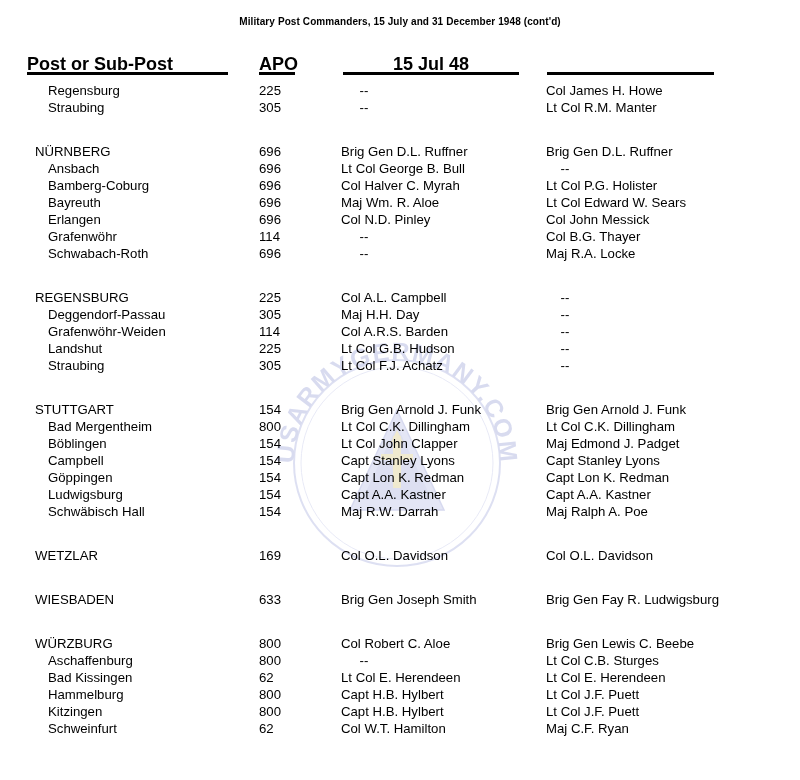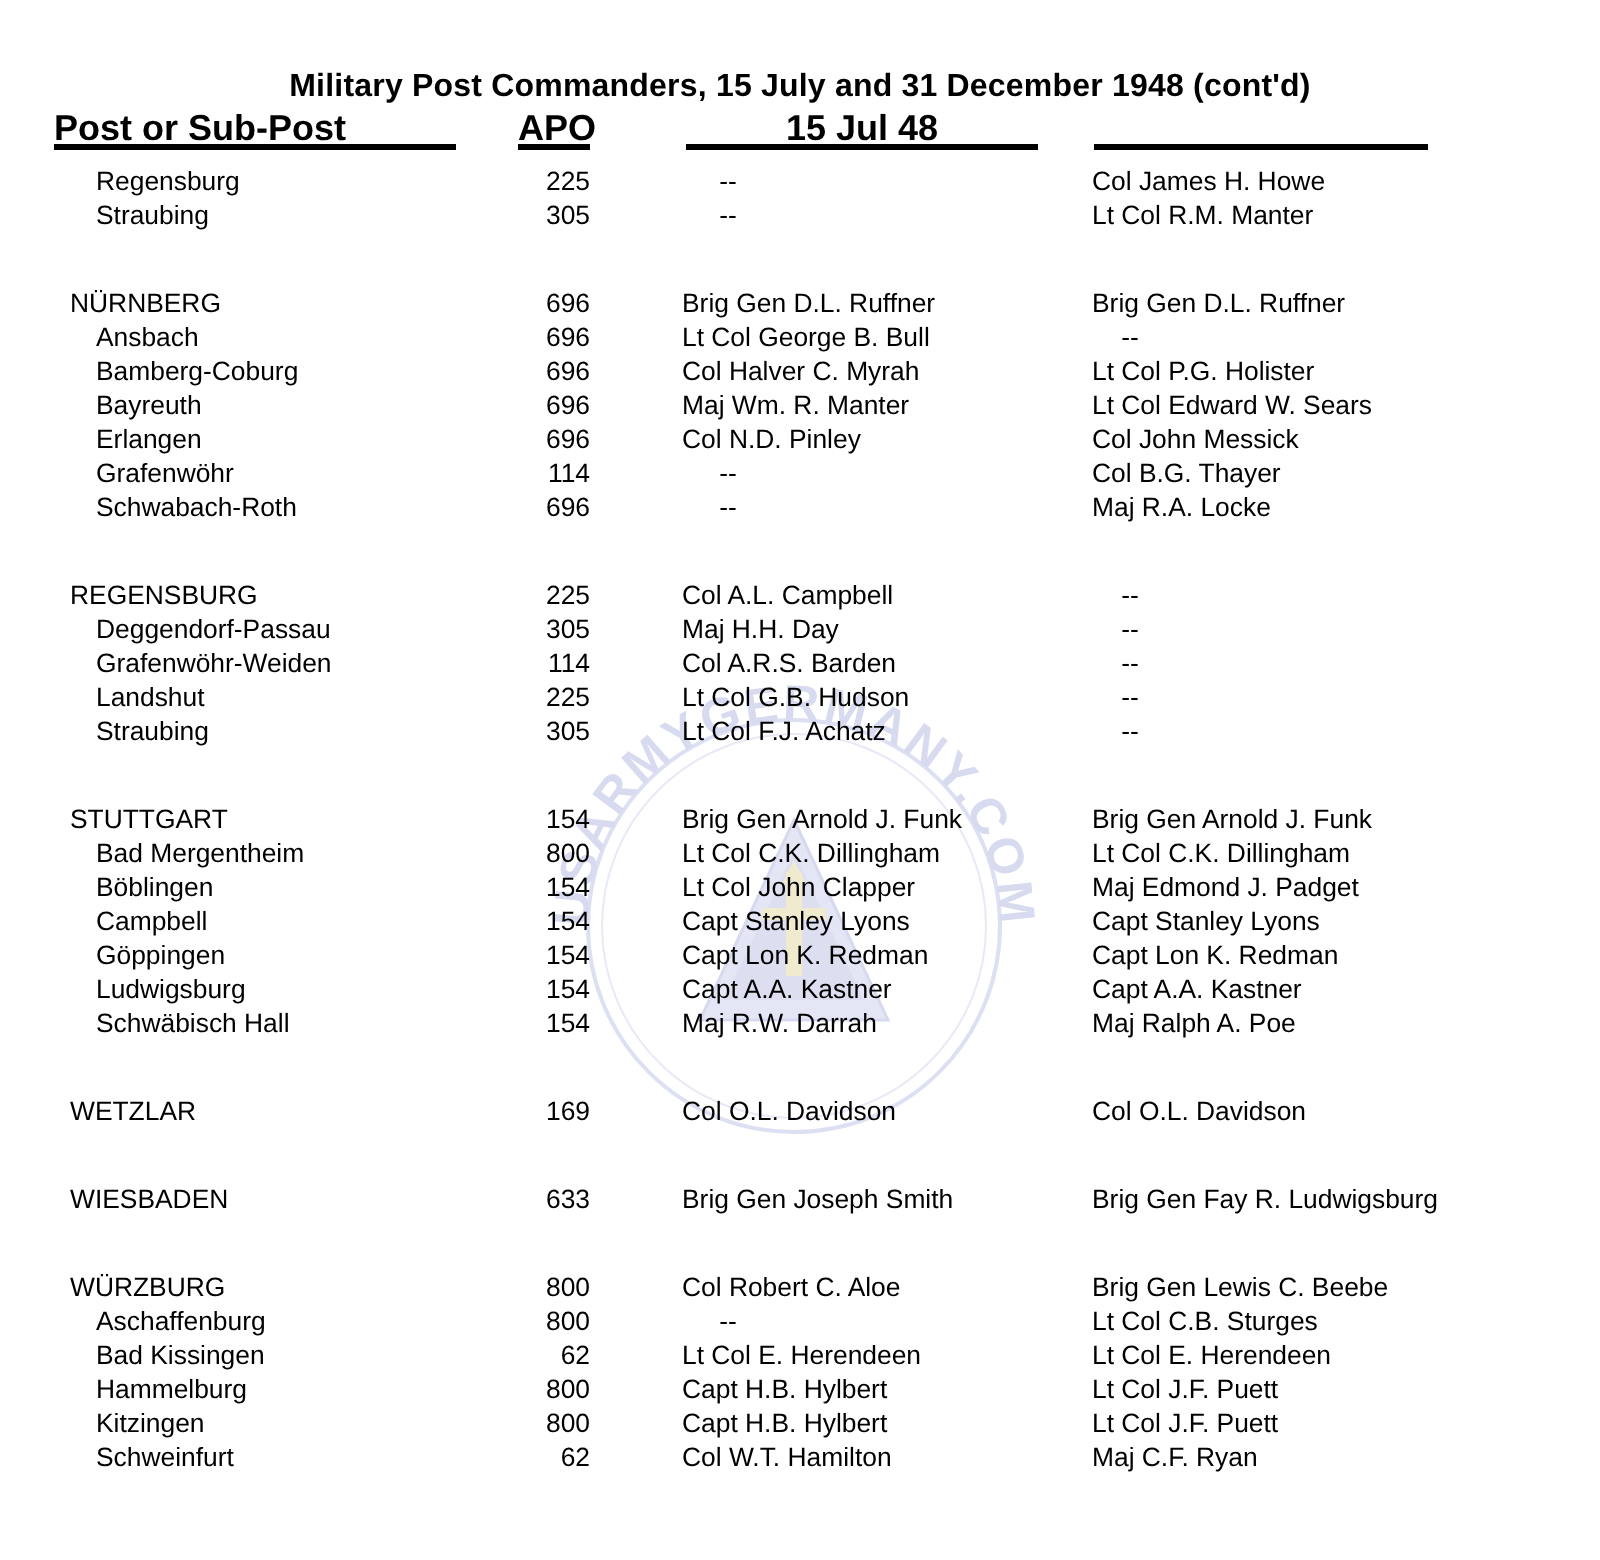--- a/index.html
+++ b/index.html
@@ -35,25 +35,24 @@
   }
   .watermark svg { display: block; }
 
   
   .doc-title {
     position: absolute;
     left: 0;
     top: 16px;
     width: 800px;
     text-align: center;
-    font-size: 16px;
+    font-size: 10px;
     font-weight: bold;
     letter-spacing: 0.1px;
     z-index: 3;
-    margin-top: 19px;
   }
 
   
   .thead {
     position: absolute;
     top: 54px;
     left: 0;
     width: 800px;
     height: 22px;
     z-index: 3;
@@ -97,21 +96,21 @@
 
   .cell {
     position: absolute;
     font-size: 13.2px;
     line-height: 17px;
     white-space: nowrap;
     top: 0;
   }
   .c-post { left: 35px; }
   .c-post.sub { left: 48px; }
-  .c-apo  { left: 259px; width: 36px; text-align: right; }
+  .c-apo  { left: 259px; width: 36px; text-align: left; }
   .c-jul  { left: 341px; }
   .c-jul.dash { left: 343px; width: 42px; text-align: center; }
   .c-dec  { left: 546px; }
   .c-dec.dash { left: 548px; width: 34px; text-align: center; }
 </style>
 </head>
 <body>
 
 <div id="page">
 
@@ -178,21 +177,21 @@
       </div>
       <div class="row">
         <div class="cell c-post sub">Bamberg-Coburg</div>
         <div class="cell c-apo">696</div>
         <div class="cell c-jul">Col Halver C. Myrah</div>
         <div class="cell c-dec">Lt Col P.G. Holister</div>
       </div>
       <div class="row">
         <div class="cell c-post sub">Bayreuth</div>
         <div class="cell c-apo">696</div>
-        <div class="cell c-jul">Maj Wm. R. Manter</div>
+        <div class="cell c-jul">Maj Wm. R. Aloe</div>
         <div class="cell c-dec">Lt Col Edward W. Sears</div>
       </div>
       <div class="row">
         <div class="cell c-post sub">Erlangen</div>
         <div class="cell c-apo">696</div>
         <div class="cell c-jul">Col N.D. Pinley</div>
         <div class="cell c-dec">Col John Messick</div>
       </div>
       <div class="row">
         <div class="cell c-post sub">Grafenwöhr</div>

